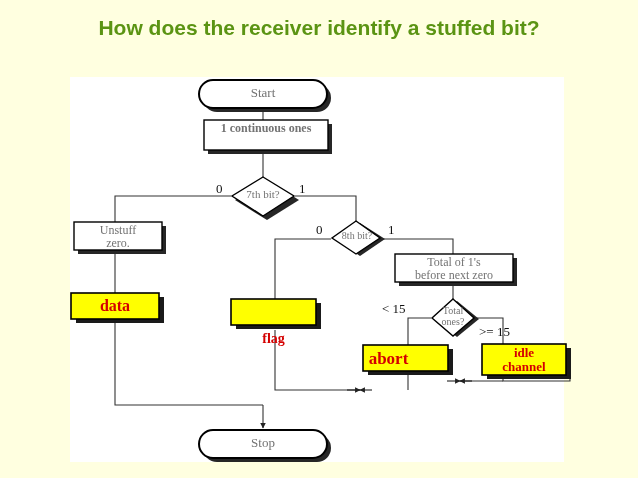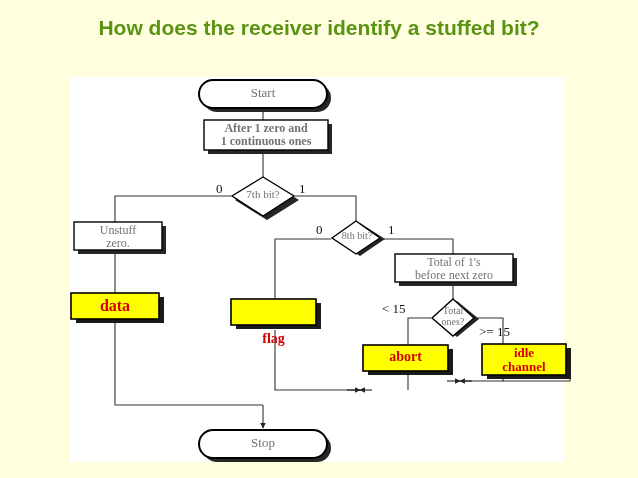--- a/index.html
+++ b/index.html
@@ -185,21 +185,20 @@
 
     <g>
       <rect x="203" y="434" width="128" height="28" rx="14" ry="14" fill="#262626"></rect>
       <rect x="199" y="430" width="128" height="28" rx="14" ry="14" fill="#ffffff" stroke="#000000" stroke-width="2"></rect>
     </g>
   </svg>
 
   <div class="node-label" style="left:199px; top:86px; width:128px; font-size:13px;">Start</div>
 
   <div class="node-label" style="left:204px; top:122px; width:124px; font-size:12px; font-weight:bold;">
-    <div>After 1 zero and</div>
     <div>1 continuous ones</div>
   </div>
 
   <div class="node-label" style="left:226px; top:189px; width:74px; font-size:11px;">7th bit?</div>
 
   <div class="node-label" style="left:326px; top:231px; width:62px; font-size:10px;">8th bit?</div>
 
   <div class="node-label" style="left:74px; top:224px; width:88px; font-size:12px;border-radius:12px;">
     <div>Unstuff</div>
     <div>zero.</div>
@@ -212,21 +211,21 @@
 
   <div class="node-label" style="left:428px; top:306px; width:50px; font-size:10px;">
     <div>Total</div>
     <div>ones?</div>
   </div>
 
   <div class="node-label yellow-label" style="left:71px; top:298px; width:88px; font-size:16px;">data</div>
 
   <div class="node-label yellow-label" style="left:231px; top:312px; width:85px; font-size:14px;margin-top:20px;">flag</div>
 
-  <div class="node-label yellow-label" style="left:363px; top:350px; width:85px; font-size:14px;">abort</div>
+  <div class="node-label yellow-label" style="left:346px; top:350px; width:85px; font-size:17px;">abort</div>
 
   <div class="node-label yellow-label" style="left:482px; top:346px; width:84px; font-size:13px;">
     <div>idle</div>
     <div>channel</div>
   </div>
 
   <div class="node-label" style="left:199px; top:436px; width:128px; font-size:13px;">Stop</div>
 
   <div class="edge-label" style="left:216px; top:181px;">0</div>
 

